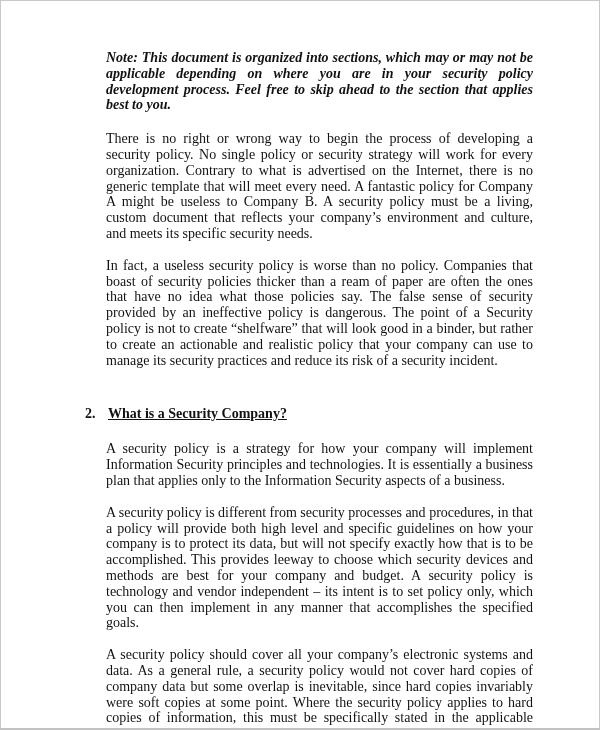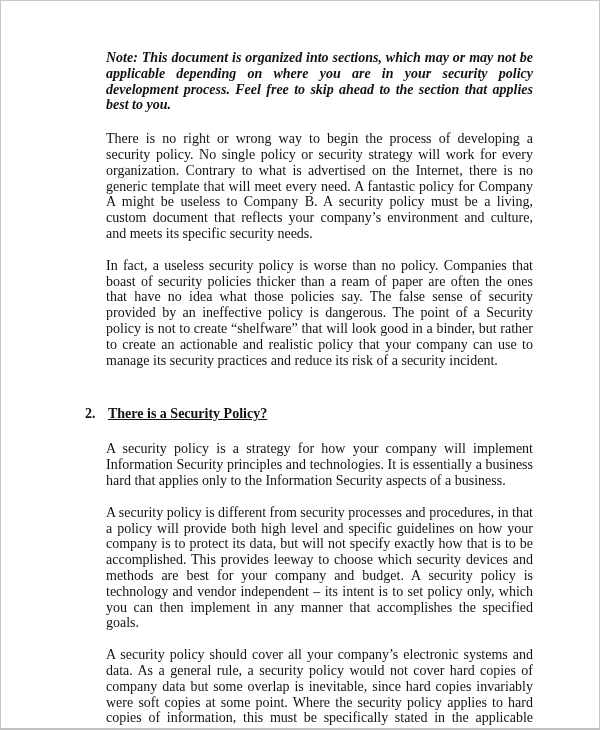--- a/index.html
+++ b/index.html
@@ -58,23 +58,23 @@
   <div class="content">
 
     <p class="body note">Note:  This document is organized into sections, which may or may not be applicable depending on where you are in your security policy development process.  Feel free to skip ahead to the section that applies best to you.</p>
 
     <p class="body">There is no right or wrong way to begin the process of developing a security policy.  No single policy or security strategy will work for every organization.  Contrary to what is advertised on the Internet, there is no generic template that will meet every need.  A fantastic policy for Company A might be useless to Company B.  A security policy must be a living, custom document that reflects your company’s environment and culture, and meets its specific security needs.</p>
 
     <p class="body"><span>In fact, </span><span class="fact-italic">a useless security policy is worse than no policy</span><span>.  Companies that boast of security policies thicker than a ream of paper are often the ones that have no idea what those policies say.  The false sense of security provided by an ineffective policy is dangerous.  The point of a Security policy is not to create “shelfware” that will look good in a binder, but rather to create an actionable and realistic policy that your company can use to manage its security practices and reduce its risk of a security incident.</span></p>
 
     <div class="heading">
       <span class="hnum">2.</span>
-      <span class="htitle">There is a Security Policy?</span>
+      <span class="htitle">What is a Security Company?</span>
     </div>
 
-    <p class="body">A security policy is a strategy for how your company will implement Information Security principles and technologies.  It is essentially a business hard that applies only to the Information Security aspects of a business.</p>
+    <p class="body">A security policy is a strategy for how your company will implement Information Security principles and technologies.  It is essentially a business plan that applies only to the Information Security aspects of a business.</p>
 
     <p class="body">A security policy is different from security processes and procedures, in that a policy will provide both high level and specific guidelines on how your company is to protect its data, but will not specify exactly how that is to be accomplished.  This provides leeway to choose which security devices and methods are best for your company and budget.  A security policy is technology and vendor independent – its intent is to set policy only, which you can then implement in any manner that accomplishes the specified goals.</p>
 
     <p class="body">A security policy should cover all your company’s electronic systems and data.  As a general rule, a security policy would not cover hard copies of company data but some overlap is inevitable, since hard copies invariably were soft copies at some point.  Where the security policy applies to hard copies of information, this must be specifically stated in the applicable policy.</p>
 
   </div>
 </div>
 
 </body></html>

